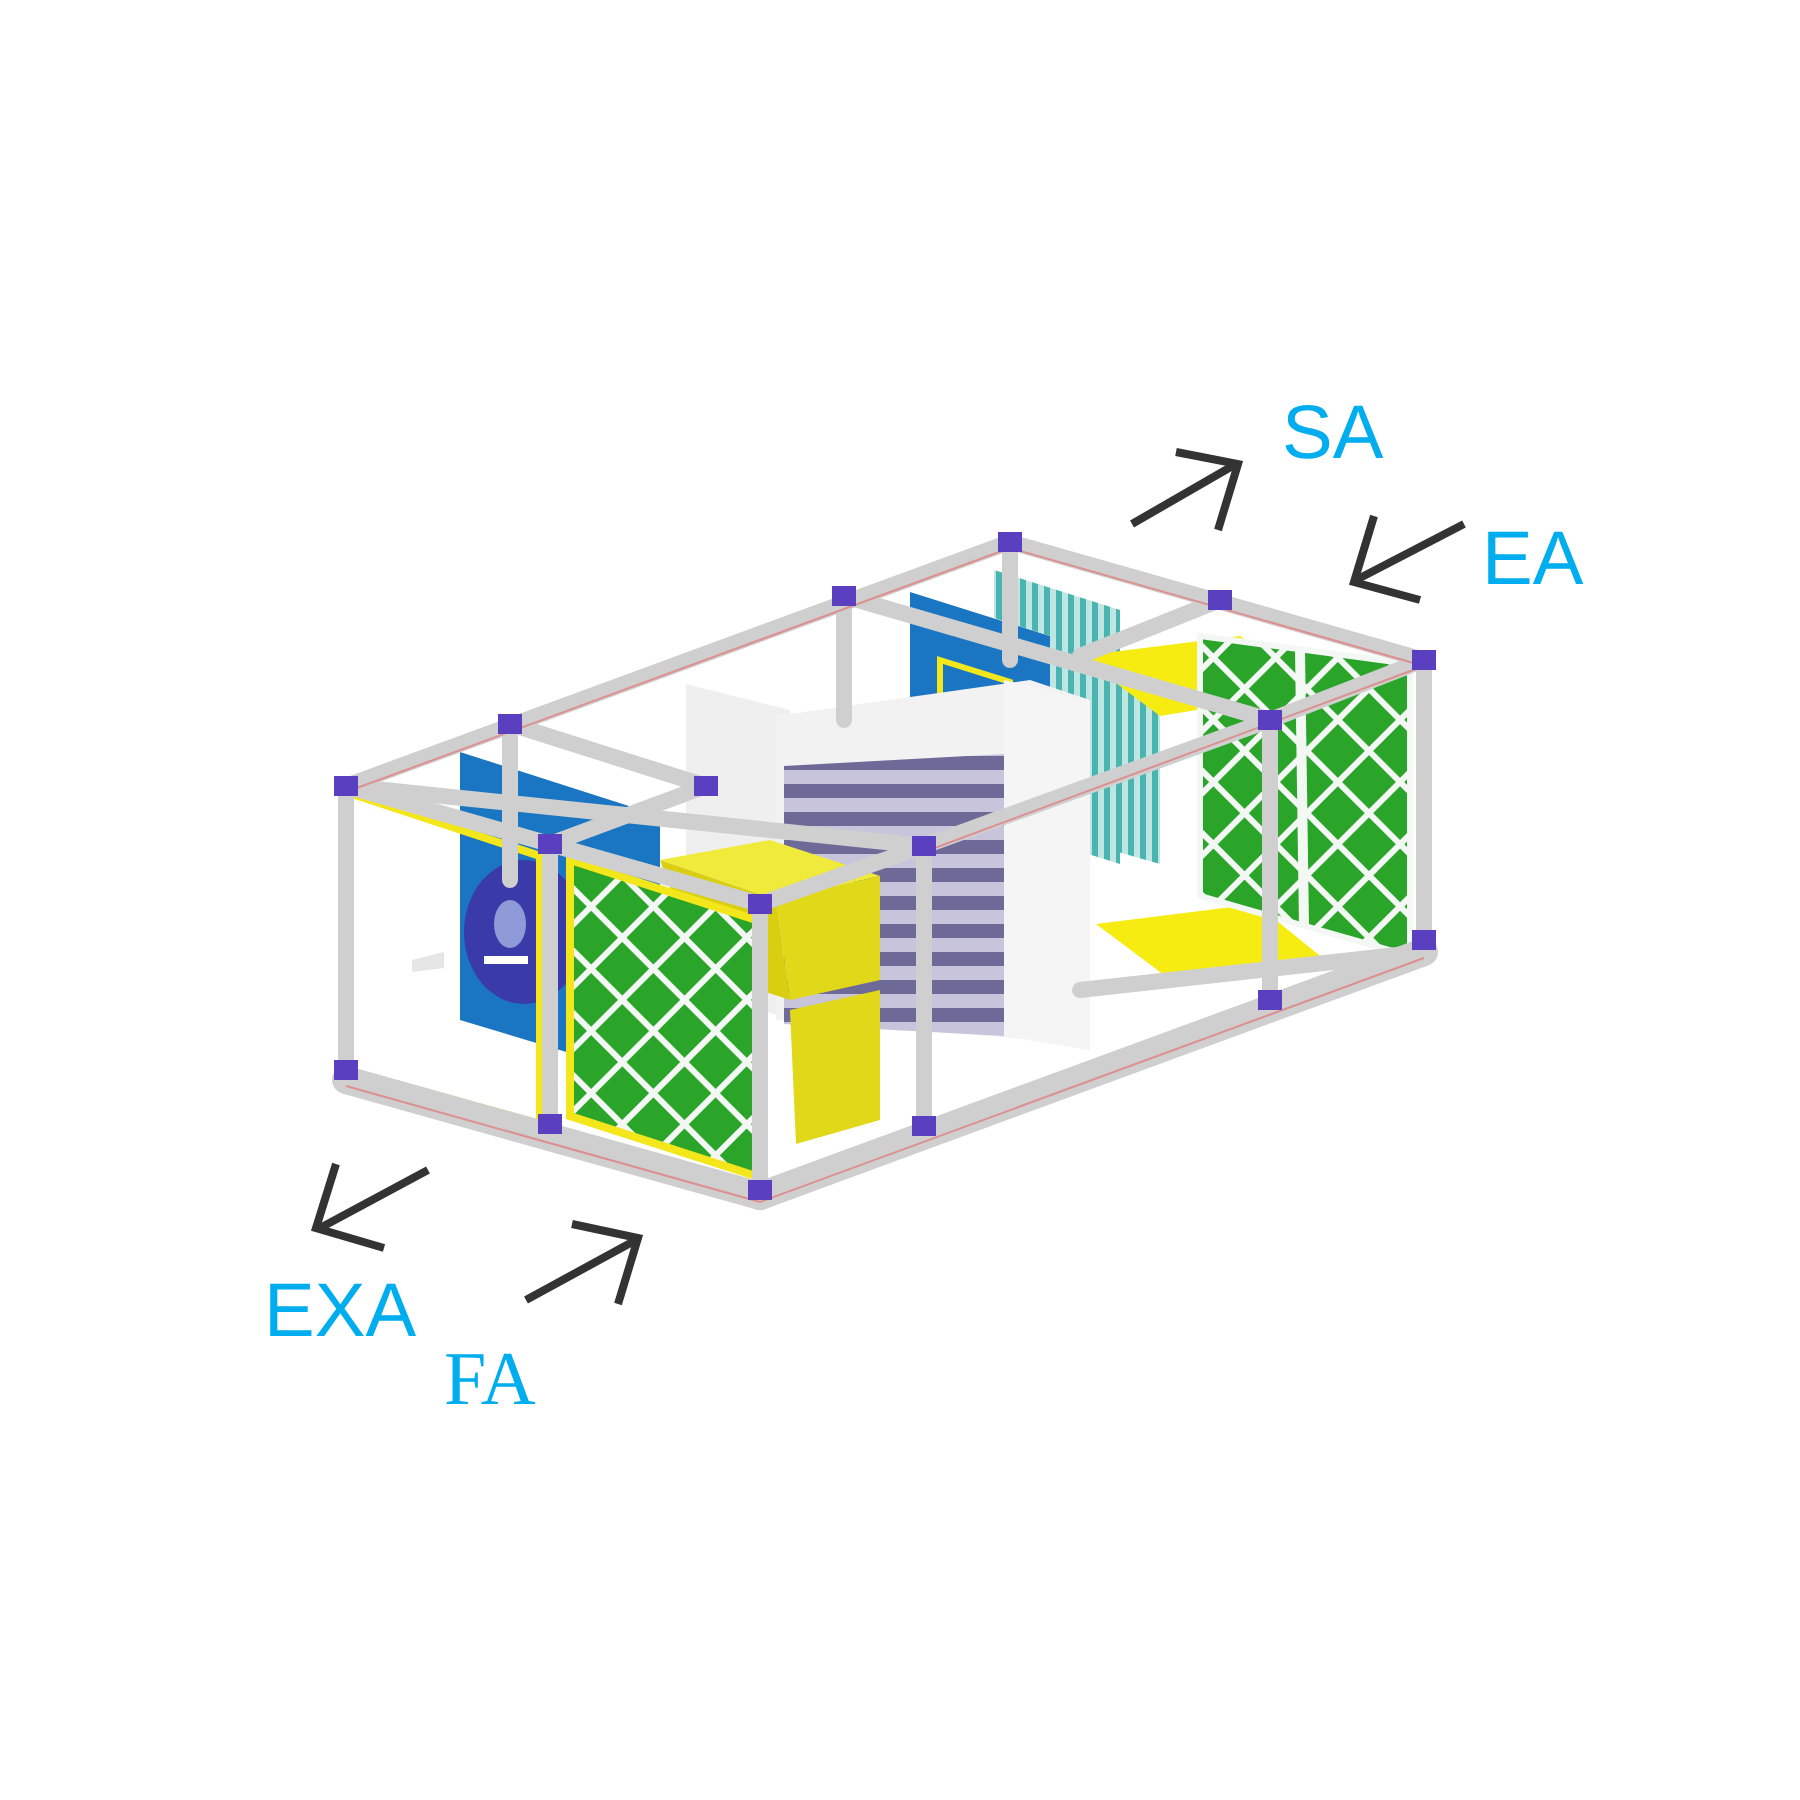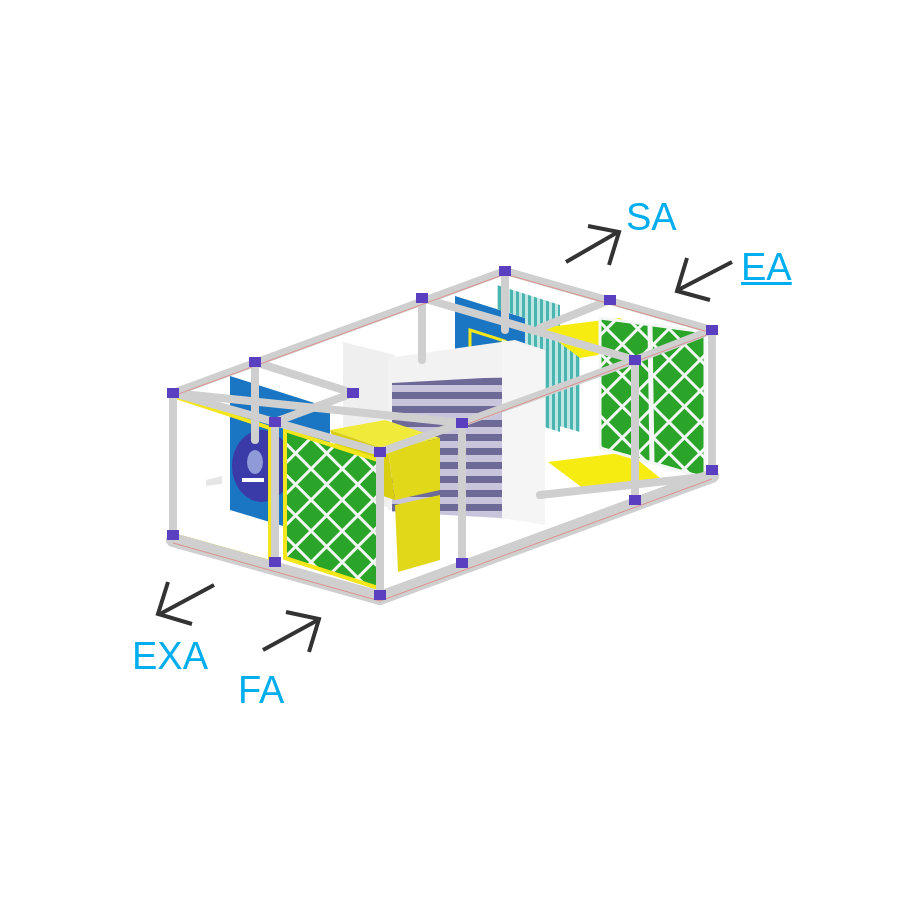--- a/index.html
+++ b/index.html
@@ -137,17 +137,17 @@
         <line x1="214" y1="585" x2="160" y2="614"></line>
         <polyline points="168,582 158,614 192,624"></polyline>
       </g>
       <g>
         <line x1="263" y1="650" x2="318" y2="620"></line>
         <polyline points="286,612 319,619 309,652"></polyline>
       </g>
     </g>
   </svg>
 
-  <div class="lbl" style="left:626px;top:198px;">SA</div>
-  <div class="lbl" style="left:741px;top:248px;text-decoration:underline;">EA</div>
+  <div class="lbl" style="left:641px;top:198px;">SA</div>
+  <div class="lbl" style="left:741px;top:261px;">EA</div>
   <div class="lbl" style="left:100px;top:637px;margin-left:32px;">EXA</div>
-  <div class="lbl" style="left:238px;top:671px;">FA</div>
+  <div class="lbl" style="left:222px;top:671px;font-family:Liberation Serif, serif;">FA</div>
 </div>
 
 </body></html>

